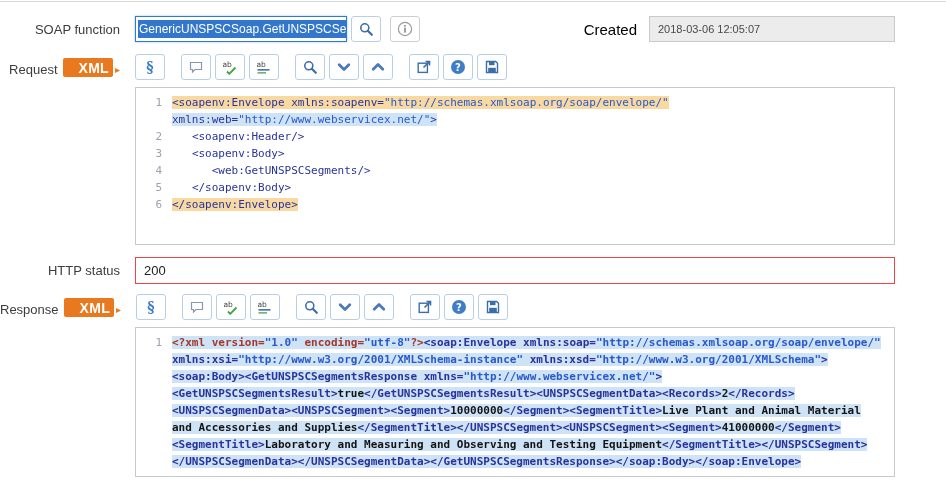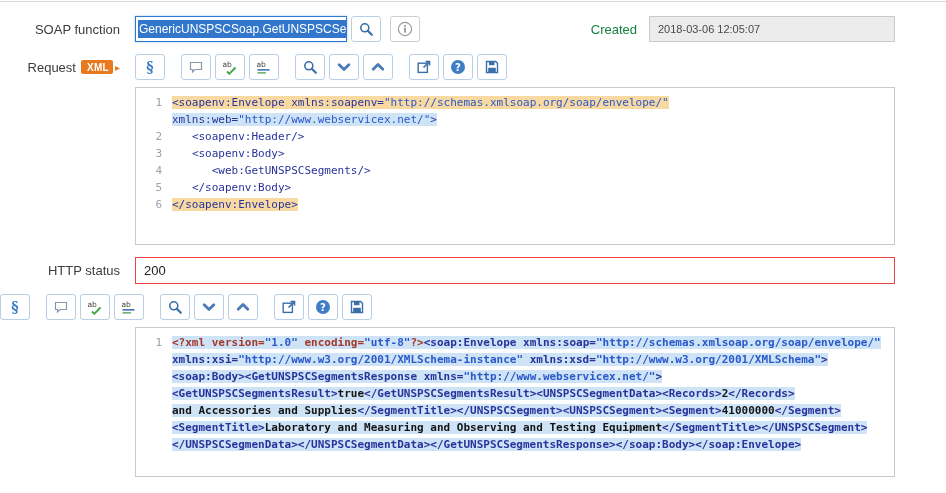--- a/index.html
+++ b/index.html
@@ -22,27 +22,27 @@
 
   .tb-btn { width:30px; height:26px; border:1px solid #b9cfe6; background:#fff; border-radius:3px;
             display:flex; align-items:center; justify-content:center; padding:0; cursor:pointer; flex:none; }
   .tb-btn.grp { margin-left:12px; }
   .tb-btn.ml3 { margin-left:4px; }
   .tb-btn.info { margin-left:9px; border-color:#cfcfcf; }
   .icon { display:flex; }
   .icon svg { width:16px; height:16px; display:block; }
 
   .flex-spacer { flex:1 1 auto; }
-  .created-label { font-size:13px; color:#15803d; margin-right:12px; white-space:nowrap; }
+  .created-label { font-size:15px; color:#000000; margin-right:12px; white-space:nowrap; }
   .created-input { width:246px; height:26px; background:#ececec; border:1px solid #c9c9c9;
                    display:flex; align-items:center; padding:0 8px; box-sizing:border-box;
                    font-size:11px; color:#4a4a4a; flex:none; }
 
-  .xml-badge { display:inline-block; background:#e8791f; color:#fff; font-size:10px; font-weight:bold;
-               padding:2px 4px 1px 6px; border-radius:2px; margin-left:5px; letter-spacing:.3px; vertical-align:1px; }
+  .xml-badge { display:inline-block; background:#e8791f; color:#fff; font-size:14px; font-weight:bold;
+               padding:2px 4px 1px 16px; border-radius:2px; margin-left:5px; letter-spacing:.3px; vertical-align:1px; }
   .xml-arrow { color:#e8791f; font-size:10px; margin-left:2px; vertical-align:1px; }
 
   .toolbar { display:flex; align-items:center; gap:4px; }
 
   .editor { border:1px solid #c6cacf; background:#fff; box-sizing:border-box; padding-top:6px; overflow:hidden; }
   #request-editor { height:158px; }
   #response-editor { height:150px; font-weight:bold; }
 
   .code-line { display:flex; font-family:"DejaVu Sans Mono", monospace; font-size:11px; line-height:17px; }
   .gutter { flex:0 0 26px; text-align:right; padding-right:10px; color:#9aa3ad; font-weight:normal; }
@@ -223,20 +223,23 @@
   <div class="form-row row-http">
     <div class="label-cell">
       <span>HTTP status</span>
     </div>
     <div class="content-cell">
       <input class="text-input" value="200" style="">
     </div>
   </div>
 
   <div class="form-row row-toolbar">
+    <div class="label-cell">
+      <span>Response</span><span class="xml-badge">XML</span><span class="xml-arrow">▸</span>
+    </div>
     <div class="content-cell">
       <div class="toolbar">
           <button class="tb-btn">
             <span class="icon">
               <svg viewBox="0 0 16 16">
                 <text x="8" y="13" text-anchor="middle" font-size="14" font-family="DejaVu Serif, serif" font-weight="bold" fill="#3f7ec4">§</text>
               </svg>
             </span>
           </button>
           <button class="tb-btn grp">
@@ -329,20 +332,24 @@
           <div class="code-line">
             <span class="gutter"></span>
             <span class="code-text"><span class="hl-blue"><span class="tk-tag">&lt;soap:Body&gt;&lt;GetUNSPSCSegmentsResponse</span><span class="tk-attr"> xmlns=</span><span class="tk-val">"http://www.webservicex.net/"</span><span class="tk-tag">&gt;</span></span></span>
           </div>
           <div class="code-line">
             <span class="gutter"></span>
             <span class="code-text"><span class="hl-blue"><span class="tk-tag">&lt;GetUNSPSCSegmentsResult&gt;</span><span class="tk-text">true</span><span class="tk-tag">&lt;/GetUNSPSCSegmentsResult&gt;&lt;UNSPSCSegmentData&gt;&lt;Records&gt;</span><span class="tk-text">2</span><span class="tk-tag">&lt;/Records&gt;</span></span></span>
           </div>
           <div class="code-line">
             <span class="gutter"></span>
+            <span class="code-text"><span class="hl-blue"><span class="tk-tag">&lt;UNSPSCSegmenData&gt;&lt;UNSPSCSegment&gt;&lt;Segment&gt;</span><span class="tk-text">10000000</span><span class="tk-tag">&lt;/Segment&gt;&lt;SegmentTitle&gt;</span><span class="tk-text">Live Plant and Animal Material</span></span></span>
+          </div>
+          <div class="code-line">
+            <span class="gutter"></span>
             <span class="code-text"><span class="hl-blue"><span class="tk-text">and Accessories and Supplies</span><span class="tk-tag">&lt;/SegmentTitle&gt;&lt;/UNSPSCSegment&gt;&lt;UNSPSCSegment&gt;&lt;Segment&gt;</span><span class="tk-text">41000000</span><span class="tk-tag">&lt;/Segment&gt;</span></span></span>
           </div>
           <div class="code-line">
             <span class="gutter"></span>
             <span class="code-text"><span class="hl-blue"><span class="tk-tag">&lt;SegmentTitle&gt;</span><span class="tk-text">Laboratory and Measuring and Observing and Testing Equipment</span><span class="tk-tag">&lt;/SegmentTitle&gt;&lt;/UNSPSCSegment&gt;</span></span></span>
           </div>
           <div class="code-line">
             <span class="gutter"></span>
             <span class="code-text"><span class="hl-blue"><span class="tk-tag">&lt;/UNSPSCSegmenData&gt;&lt;/UNSPSCSegmentData&gt;&lt;/GetUNSPSCSegmentsResponse&gt;&lt;/soap:Body&gt;&lt;/soap:Envelope&gt;</span></span></span>
           </div>

